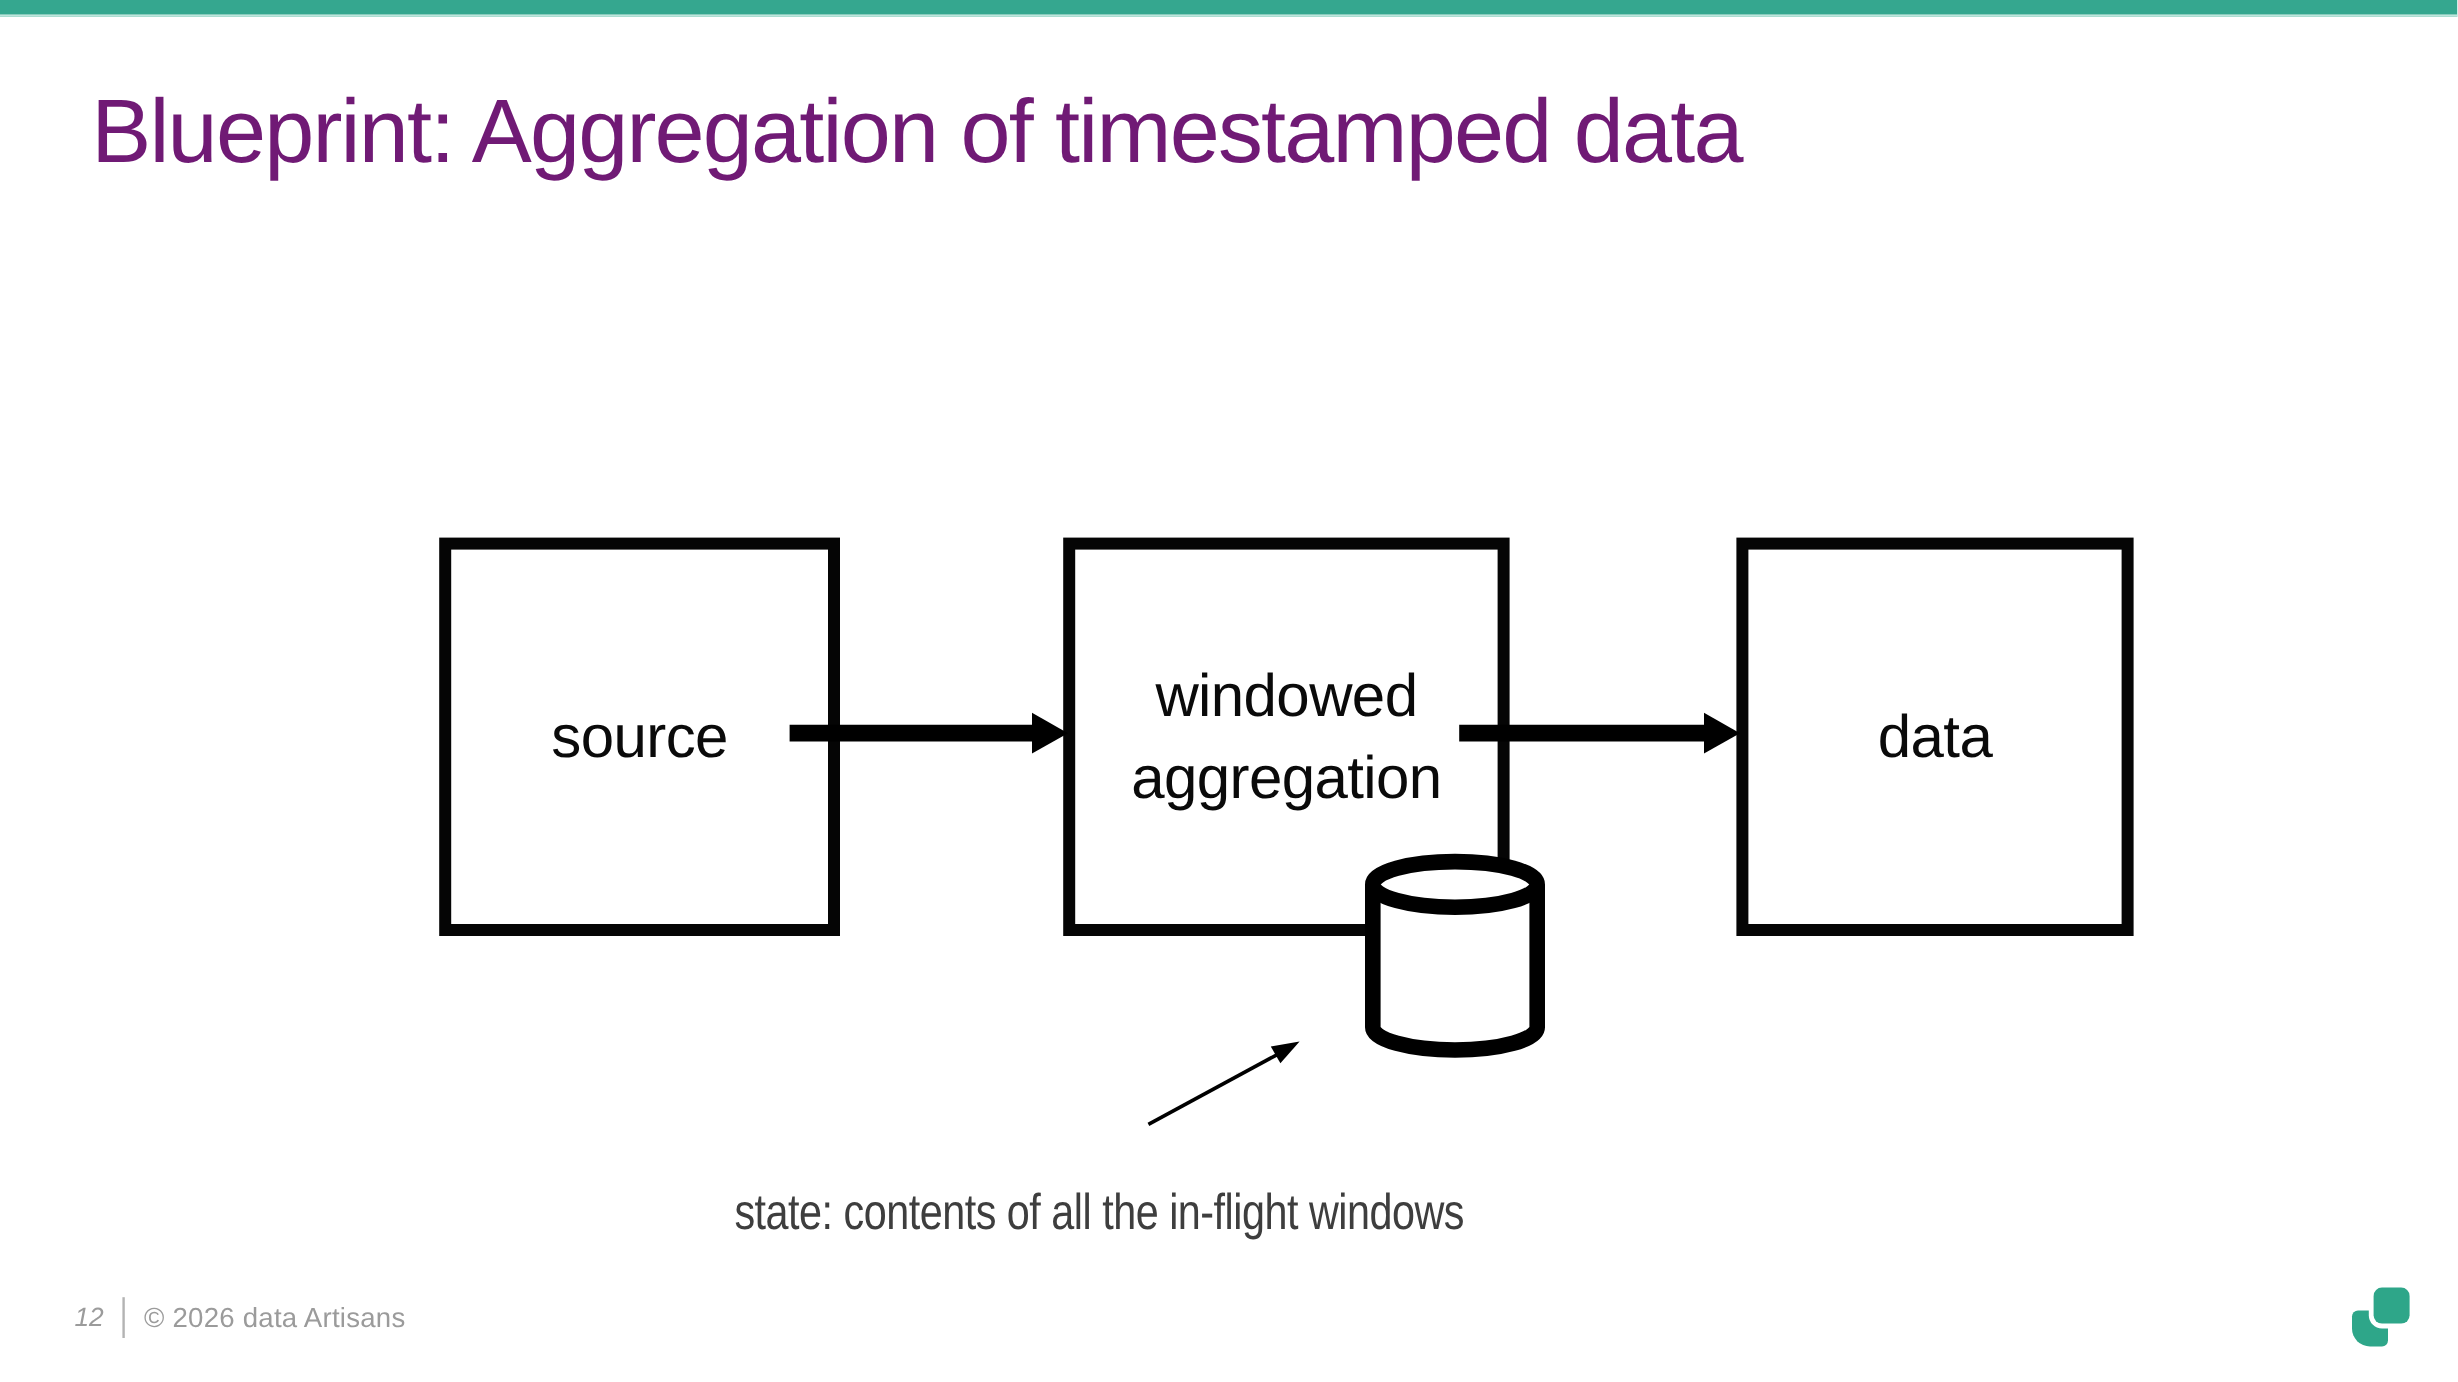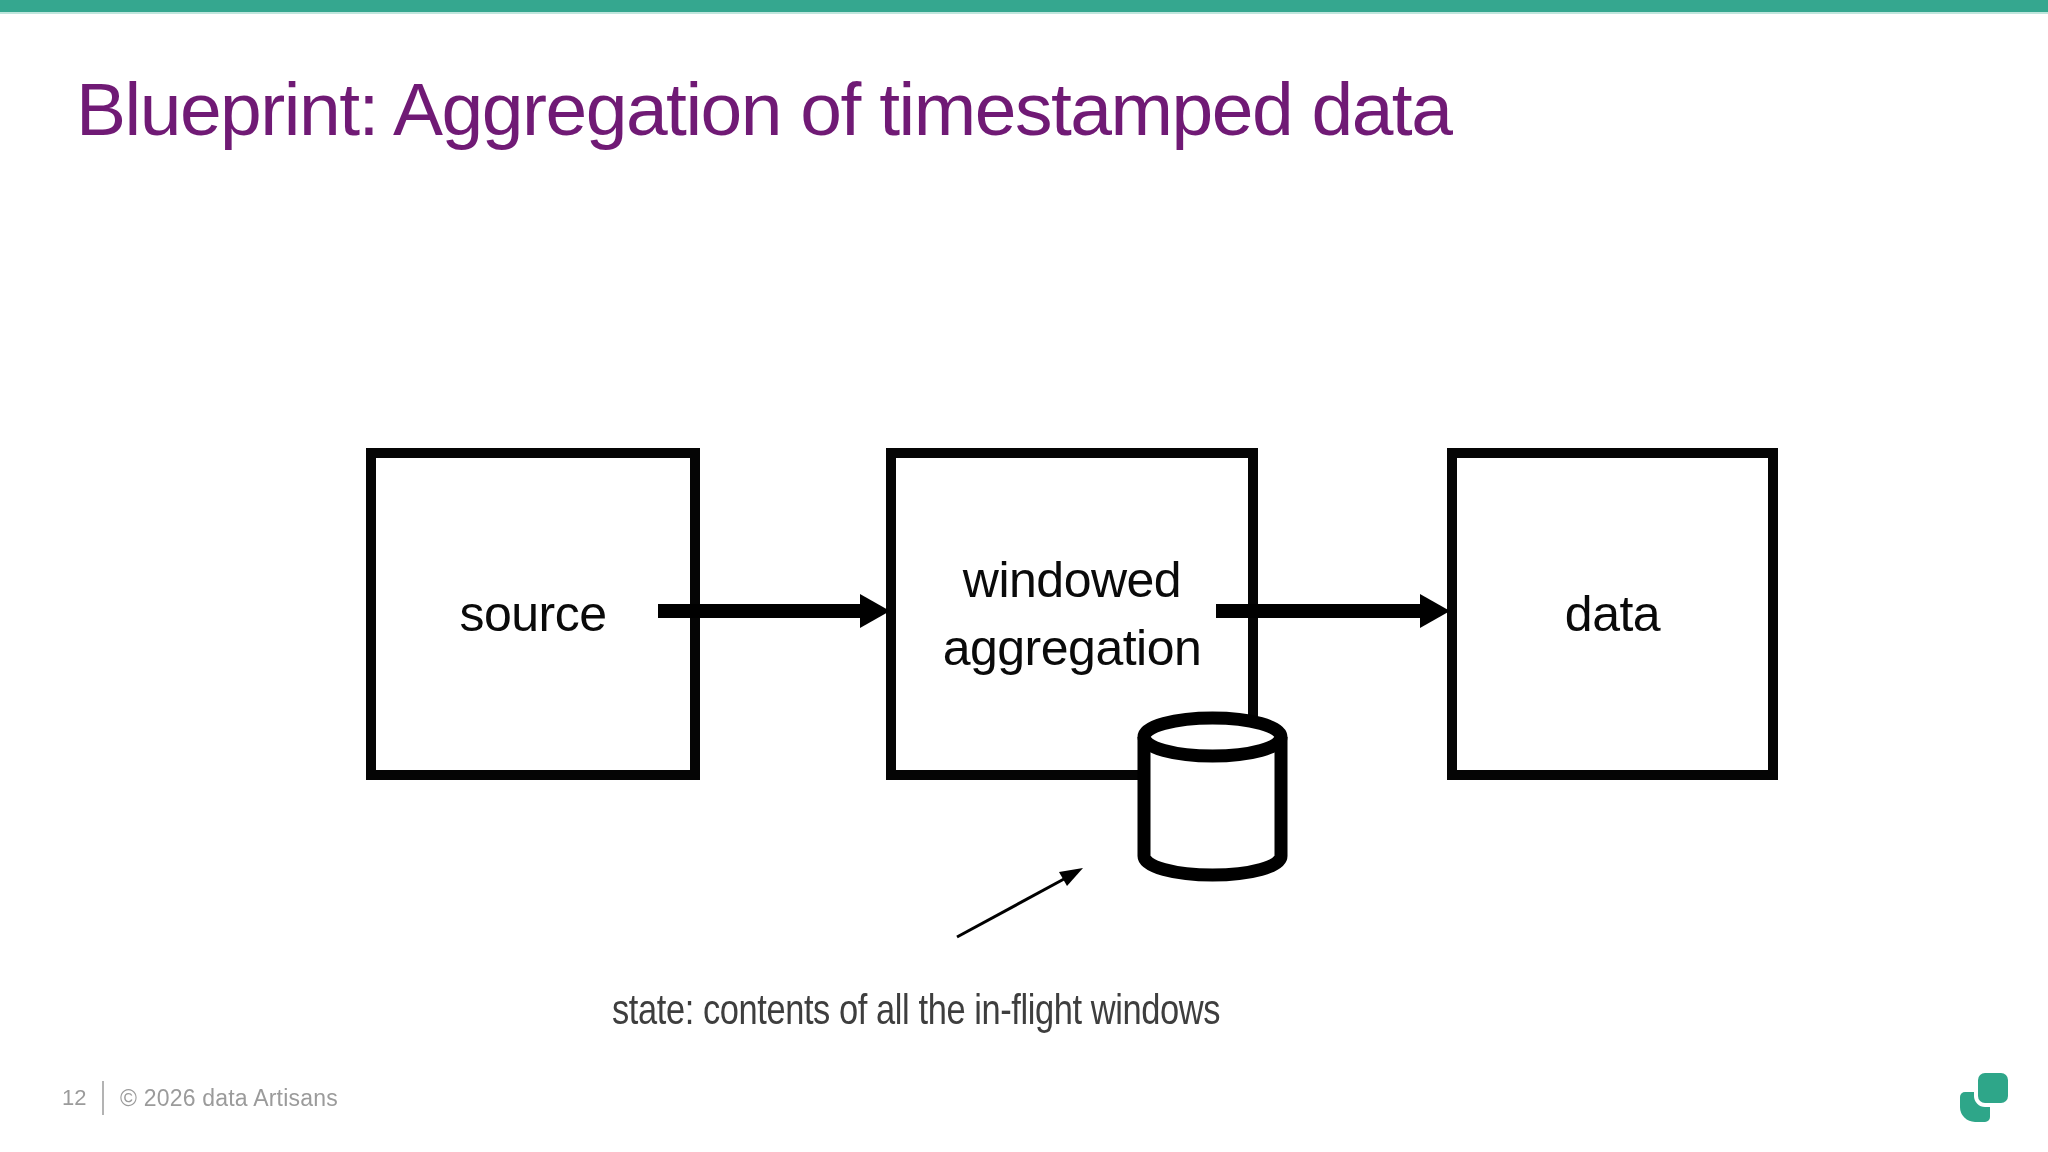--- a/index.html
+++ b/index.html
@@ -82,20 +82,21 @@
     left: 62px;
     top: 1078px;
     height: 40px;
     display: flex;
     align-items: center;
     color: var(--footer-gray, #9B9B9B);
   }
   .page-num {
     font-size: 22px;
     width: 40px;
+    font-style: italic;
   }
   .footer-sep {
     width: 2px;
     height: 34px;
     background: #b3b3b3;
     margin-right: 16px;
   }
   .copyright {
     font-size: 23px;
     letter-spacing: 0.2px;

